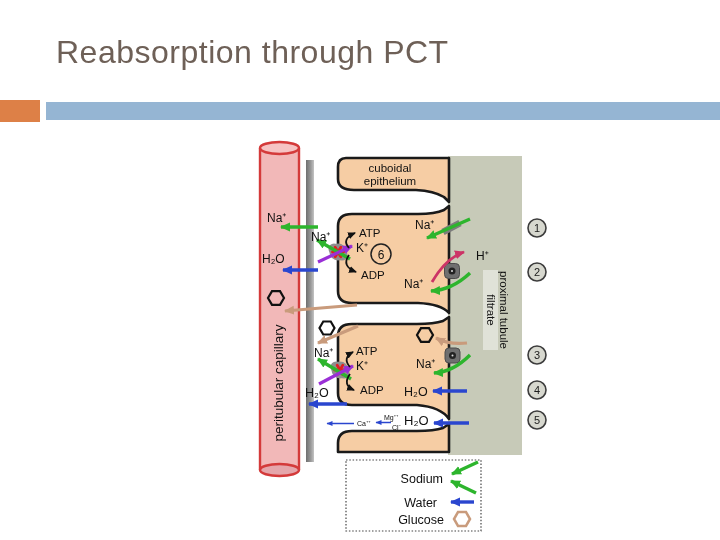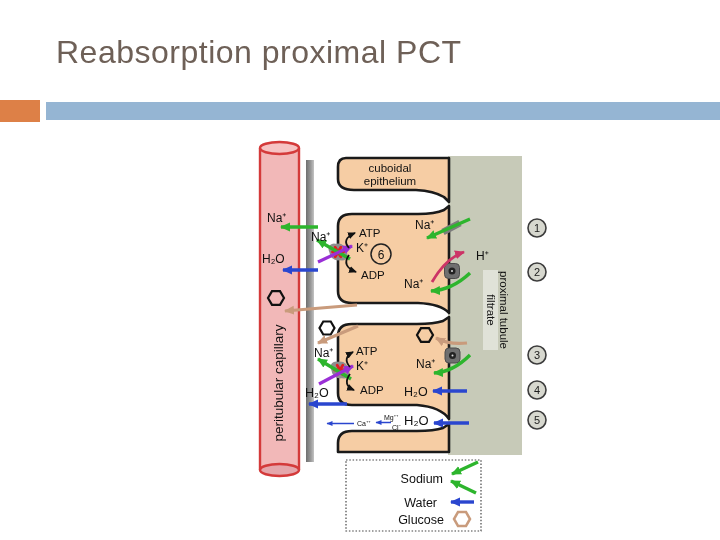--- a/index.html
+++ b/index.html
@@ -28,21 +28,21 @@
   .hex{fill:none;stroke:#111;stroke-width:2.2;}
   .pump{fill:var(--pump-gray,#8f8f8f);}
   .star{stroke:var(--pump-star,#e02020);stroke-width:2.8;stroke-linecap:round;}
   .transporter{fill:#6f6f6f;stroke:#4d4d4d;stroke-width:1;}
   .stepc{fill:#d7d8cf;stroke:#3c3c3c;stroke-width:1.6;}
   .stepn{font-size:11px;fill:#1c1c1c;text-anchor:middle;}
 </style>
 </head>
 <body>
 
-<h1 class="slide-title">Reabsorption proximal PCT</h1>
+<h1 class="slide-title">Reabsorption through PCT</h1>
 <div class="accent-orange"></div>
 <div class="accent-blue"></div>
 
 <svg class="diagram" width="720" height="540" viewBox="0 0 720 540">
   <defs>
     <marker id="mGreen" markerUnits="userSpaceOnUse" markerWidth="11" markerHeight="10" refX="9" refY="4.5" orient="auto">
       <path d="M0,0 L10,4.5 L0,9 Z" style="fill:var(--sodium-arrow,#2db52d)"></path>
     </marker>
     <marker id="mBlue" markerUnits="userSpaceOnUse" markerWidth="11" markerHeight="10" refX="9" refY="4.5" orient="auto">
       <path d="M0,0 L10,4.5 L0,9 Z" style="fill:var(--water-arrow,#2a46cf)"></path>

